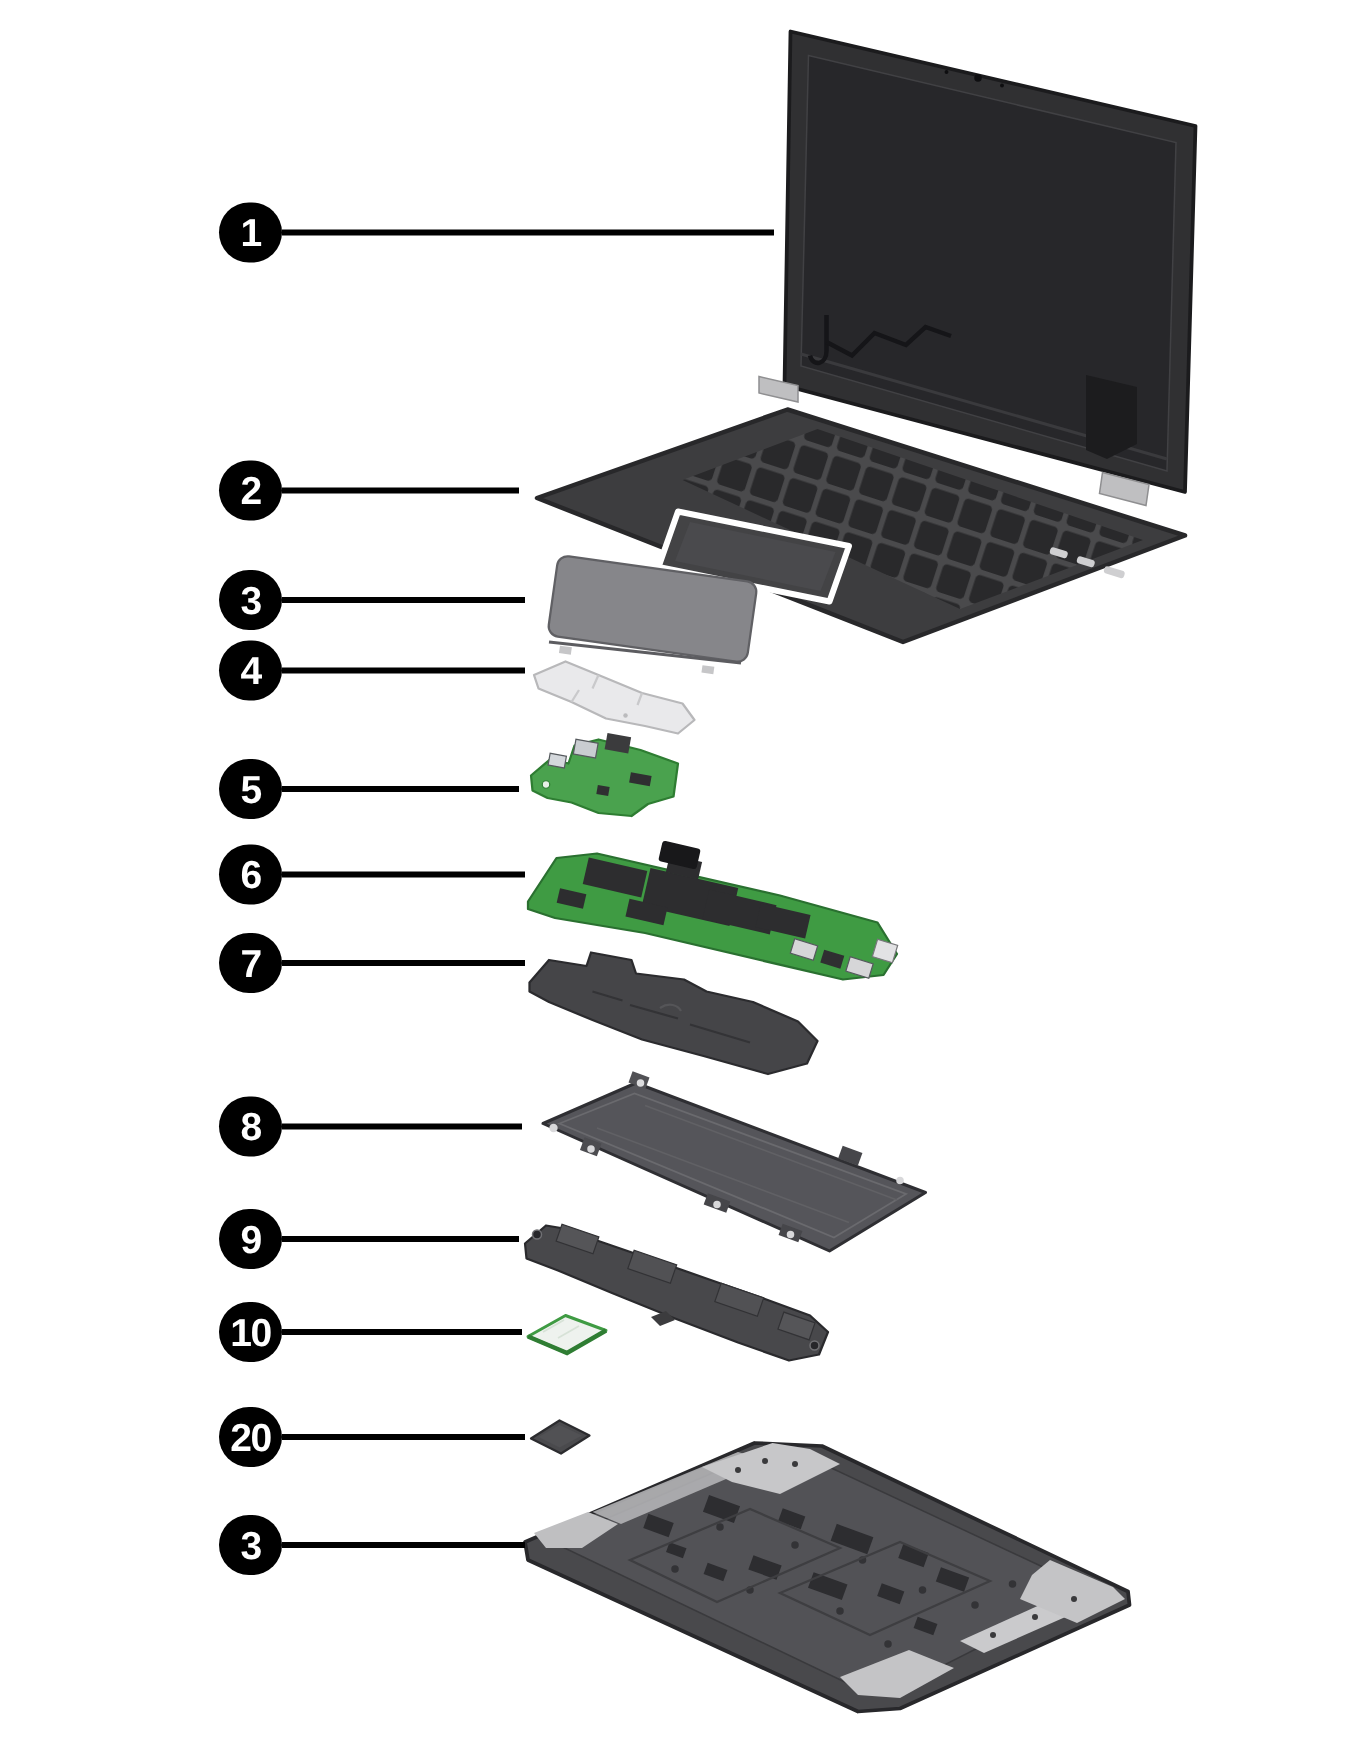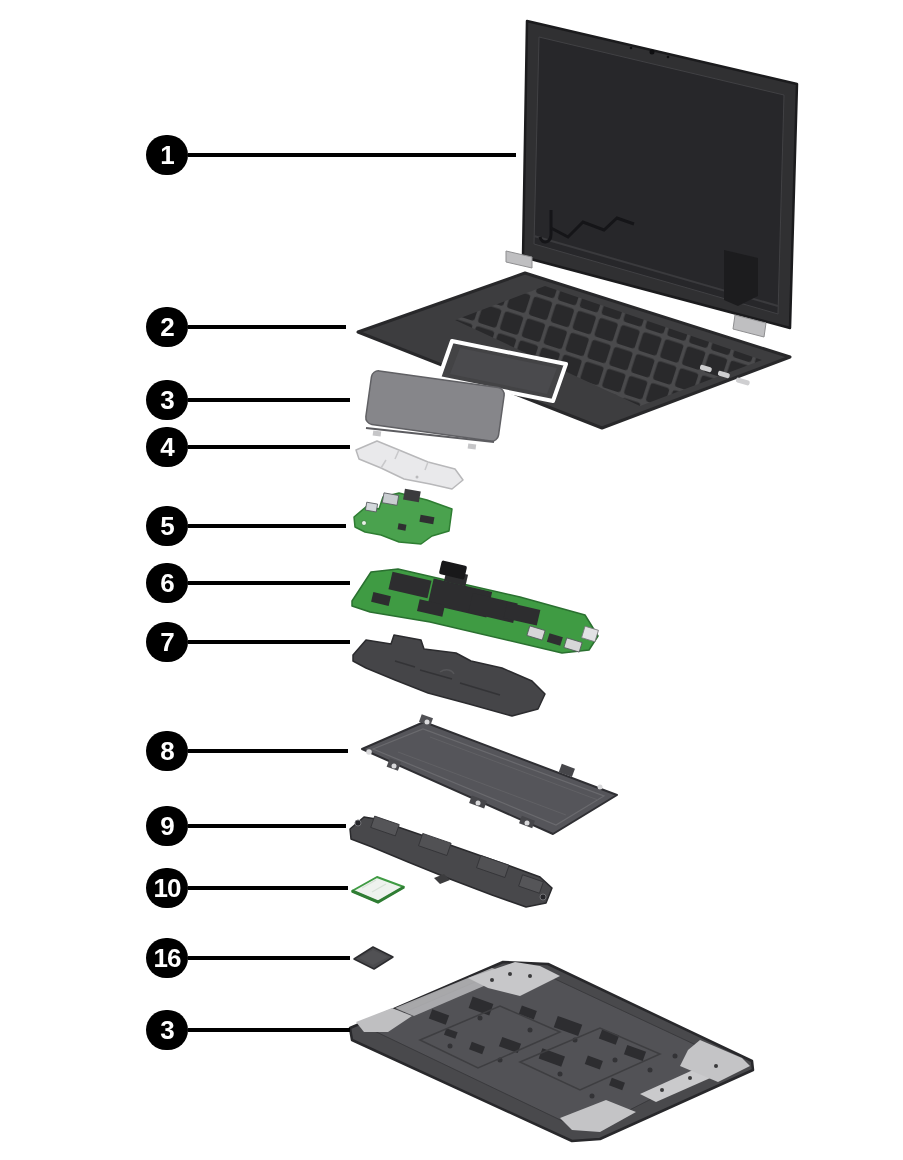--- a/index.html
+++ b/index.html
@@ -226,21 +226,21 @@
   </div>
   <div class="callout" style="left:146px;top:806px">
     <span class="badge">9</span>
     <span class="leader" style="width:158px"></span>
   </div>
   <div class="callout" style="left:146px;top:868px">
     <span class="badge">10</span>
     <span class="leader" style="width:160px"></span>
   </div>
   <div class="callout" style="left:146px;top:938px">
-    <span class="badge">16</span>
+    <span class="badge">20</span>
     <span class="leader" style="width:162px"></span>
   </div>
   <div class="callout" style="left:146px;top:1010px">
     <span class="badge">3</span>
     <span class="leader" style="width:162px"></span>
   </div>
 
 </div>
 
 </body></html>

